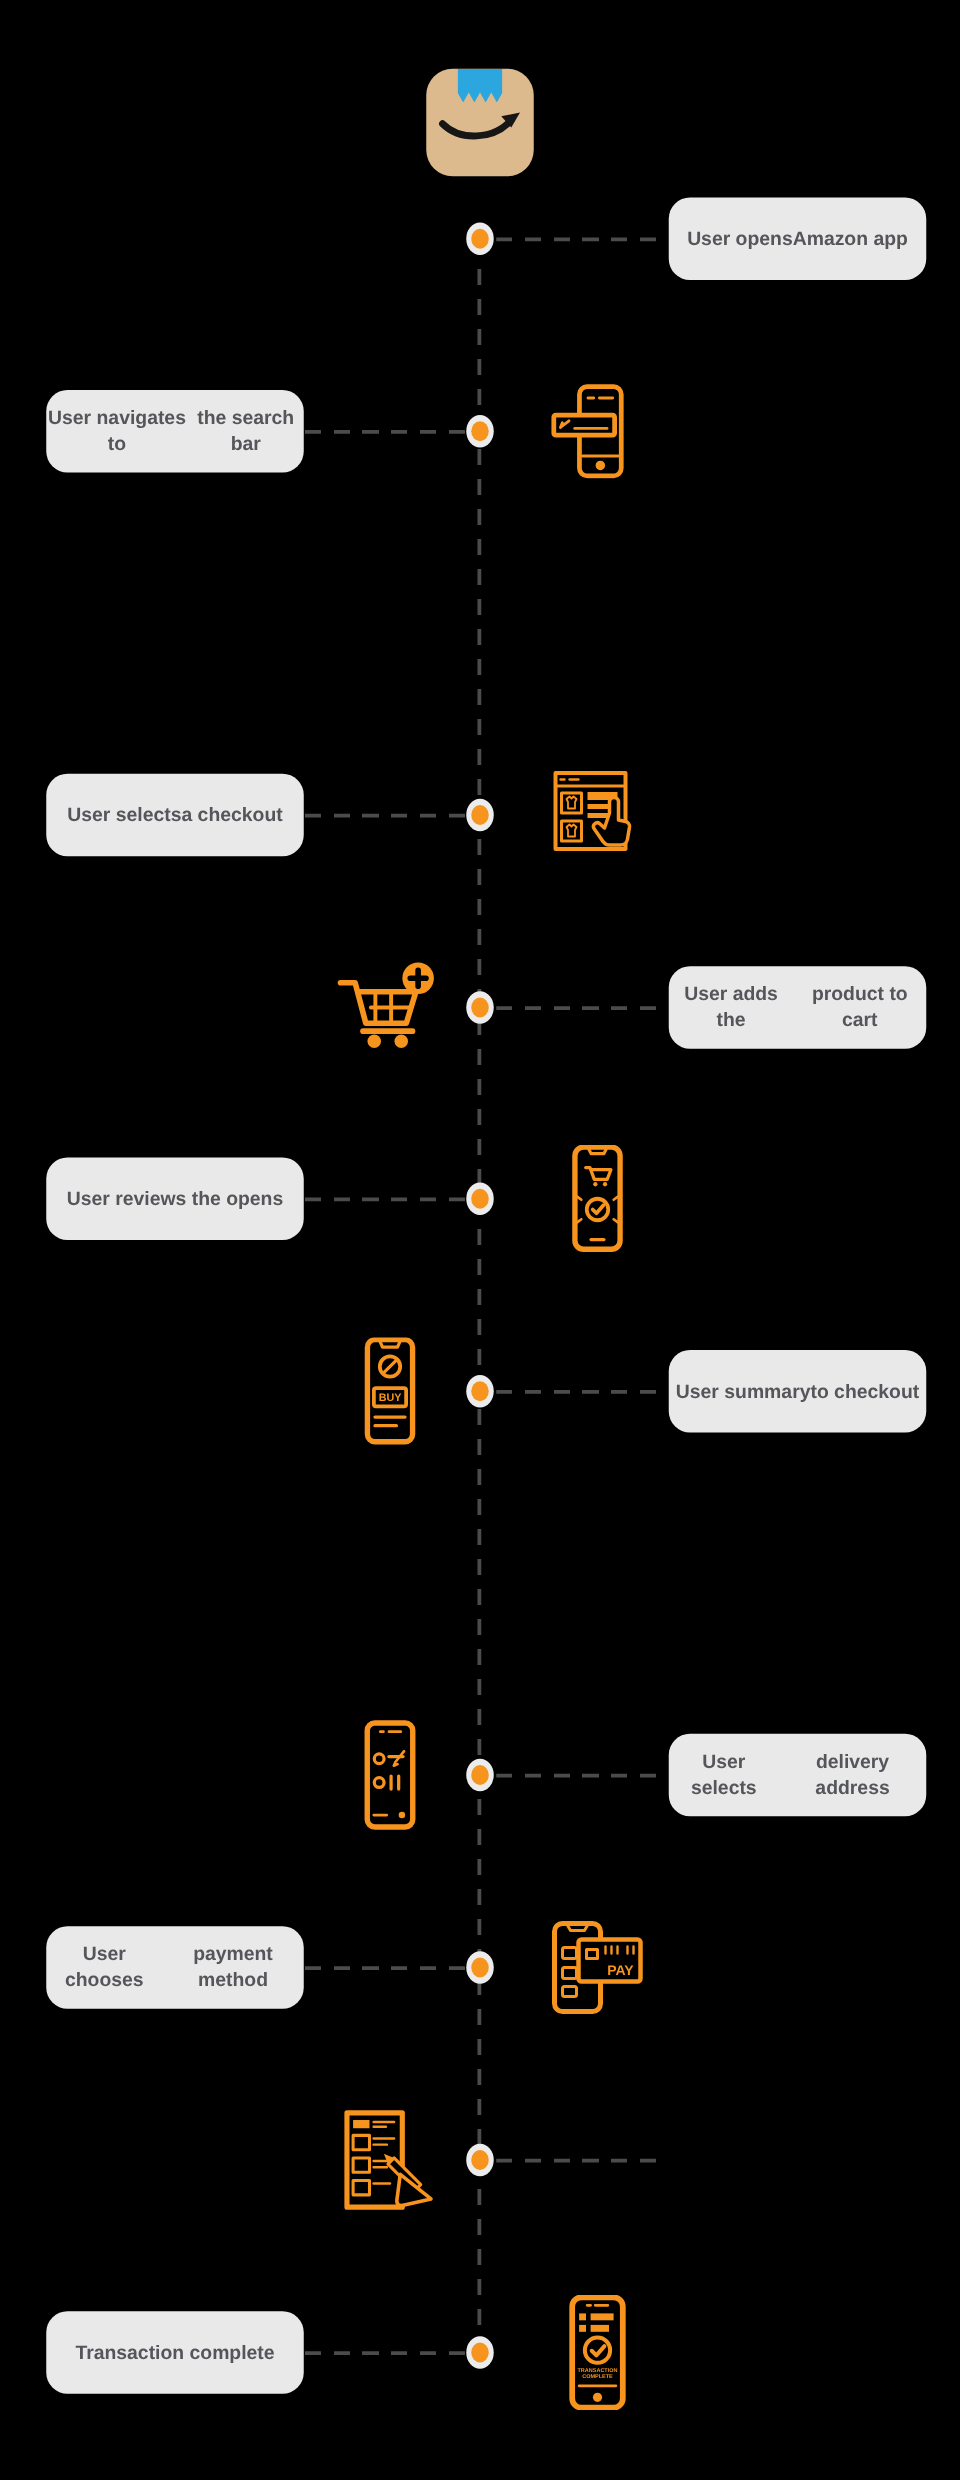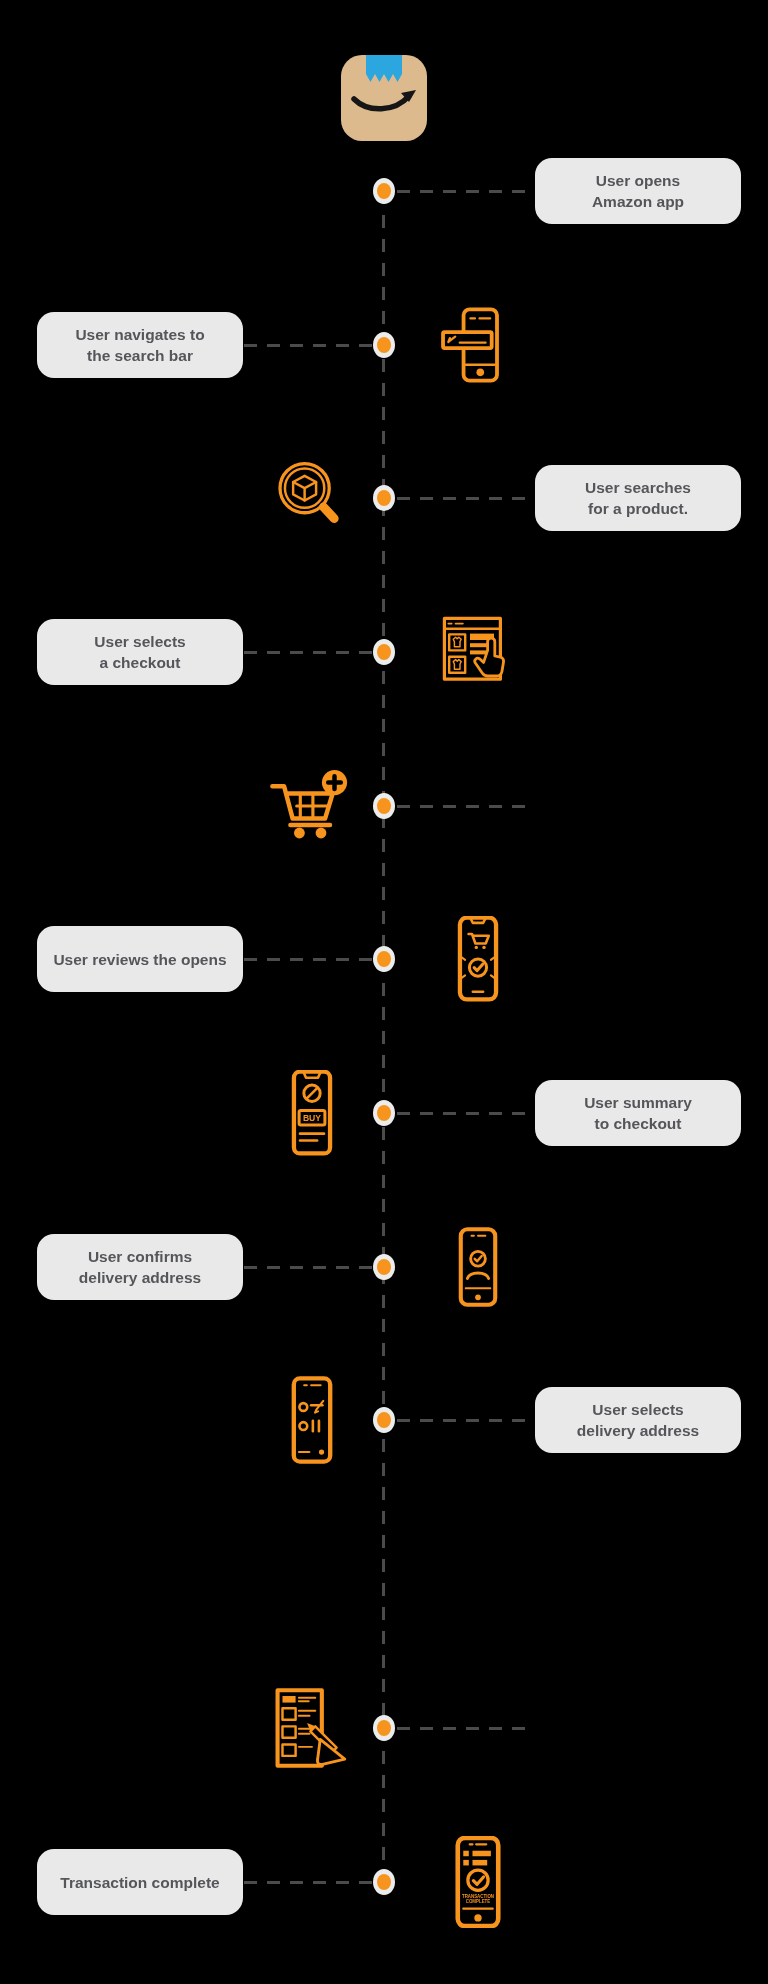--- a/index.html
+++ b/index.html
@@ -18,21 +18,21 @@
     clip-path:polygon(0 0,100% 0,100% 70%,87.5% 100%,75% 70%,62.5% 100%,50% 70%,37.5% 100%,25% 70%,12.5% 100%,0 70%);}
   .step{position:absolute;left:0;width:768px;height:66px;}
   .conn{position:absolute;top:31.5px;height:3px;
     background:repeating-linear-gradient(90deg,var(--timeline-dash) 0 13px,transparent 13px 23px);}
   .step.right .conn{left:397px;width:138px;}
   .step.left  .conn{left:244px;width:128px;}
   .dot{position:absolute;left:373px;top:20px;width:22px;height:26px;border-radius:50%;
     background:var(--dot-ring);display:flex;align-items:center;justify-content:center;}
   .dot::after{content:'';width:14px;height:16px;border-radius:50%;background:var(--accent);}
   .label{position:absolute;top:0;width:206px;height:66px;background:var(--label-bg);
-    border-radius:17px;display:flex;flex-direction:column;justify-content:center;align-items:center;
+    border-radius:17px;display:flex;flex-direction:row;justify-content:center;align-items:center;
     color:var(--label-text);font-weight:bold;font-size:15.5px;line-height:21px;text-align:center;}
   .step.right .label{left:535px;}
   .step.left  .label{left:37px;}
   .icon{position:absolute;top:33px;transform:translate(-50%,-50%);color:var(--accent);line-height:0;}
   .icon.pos-l{left:312px;} .icon.pos-r{left:478px;}
   .icon svg *{stroke:currentColor;fill:none;stroke-width:4;stroke-linecap:round;stroke-linejoin:round;}
   .icon svg .f{fill:currentColor;stroke:none;}
   .icon svg .mask{fill:var(--background);}
   .icon svg .ink{stroke:var(--background);}
   .icon svg .w3{stroke-width:3;} .icon svg .w2{stroke-width:2.4;} .icon svg .w5{stroke-width:5;}
@@ -78,37 +78,20 @@
         <path d="M40 15 h6 M52 15 h14" class="w3"></path>
         <rect x="4" y="33" width="64" height="21" rx="2" class="mask w5" style="stroke:currentColor"></rect>
         <path d="M11 46 l9 -7 M11 46 l2 -5" class="w3"></path>
         <path d="M26 47 h34" class="w3"></path>
         <path d="M34 76 h38" class="w3"></path>
         <circle cx="53" cy="86" r="5" class="f"></circle>
       </svg>
     </div>
   </div>
 
-  <div class="step right" style="top:465px">
-    <div class="conn"></div>
-    <div class="dot"></div>
-    <div class="label">
-      <span>User searches</span>
-      <span>for a product.</span>
-    </div>
-    <div class="icon pos-l">
-      <svg width="82" height="82" viewBox="0 0 100 100">
-        <circle cx="41" cy="38" r="30"></circle>
-        <circle cx="41" cy="38" r="24" class="w3"></circle>
-        <path d="M41 23 l14 7.5 v15 L41 53 L27 45.5 v-15 z" class="w3"></path>
-        <path d="M27 30.5 L41 38 L55 30.5 M41 38 v15" class="w3"></path>
-        <path d="M64 61 L77 75" class="w10"></path>
-      </svg>
-    </div>
-  </div>
 
   <div class="step left" style="top:619px">
     <div class="conn"></div>
     <div class="dot"></div>
     <div class="label">
       <span>User selects</span>
       <span>a checkout</span>
     </div>
     <div class="icon pos-r">
       <svg width="82" height="80" viewBox="0 0 100 100">
@@ -123,20 +106,24 @@
         <rect x="40" y="39" width="22" height="5" class="f"></rect>
         <rect x="40" y="48" width="28" height="5" class="f"></rect>
         <path class="mask w35" style="stroke:currentColor" d="M62 48 v-11 a4.5 4.5 0 0 1 9 0 v18 l7 1.5 a5 5 0 0 1 4 5.5 l-2 12 a7 7 0 0 1 -7 6 h-11 a8 8 0 0 1 -6.5 -3.5 l-9 -13 a3.8 3.8 0 0 1 5.5 -5 l5 4.5 z"></path>
       </svg>
     </div>
   </div>
 
   <div class="step right" style="top:773px">
     <div class="conn"></div>
     <div class="dot"></div>
+    <div class="label">
+      <span>User adds the</span>
+      <span>product to cart</span>
+    </div>
     <div class="icon pos-l">
       <svg width="90" height="81" viewBox="0 0 100 90">
         <path d="M6 23 h13 l9.5 36 h36 l8.5 -28 H23" class="w5"></path>
         <path d="M37 31 v28 M51 31 v28 M33 45 h36" class="w35"></path>
         <path d="M26 66 h44" class="w5"></path>
         <circle cx="36" cy="75" r="6" class="f"></circle>
         <circle cx="60" cy="75" r="6" class="f"></circle>
         <circle cx="75" cy="19" r="14" class="f"></circle>
         <path d="M75 12 v14 M68 19 h14" class="ink w5"></path>
       </svg>
@@ -178,39 +165,20 @@
         <path d="M20 2 l3 7 h14 l3 -7" class="w3"></path>
         <circle cx="30" cy="27" r="9.5" class="w35"></circle>
         <path d="M24 33 L36 21" class="w3"></path>
         <rect x="15" y="47" width="30" height="17" rx="2" class="w35"></rect>
         <text x="30" y="59.5" font-size="10" class="t">BUY</text>
         <path d="M16 74 h28 M16 82 h20" class="w3"></path>
       </svg>
     </div>
   </div>
 
-  <div class="step left" style="top:1234px">
-    <div class="conn"></div>
-    <div class="dot"></div>
-    <div class="label">
-      <span>User confirms</span>
-      <span>delivery address</span>
-    </div>
-    <div class="icon pos-r">
-      <svg width="52" height="82" viewBox="0 0 60 100">
-        <rect x="9" y="4" width="42" height="92" rx="8" class="w5"></rect>
-        <path d="M22 12 h3 M30 12 h9" class="w2"></path>
-        <circle cx="30" cy="40" r="9" class="w35"></circle>
-        <path d="M26 40 l3 3 5.5 -6.5" class="w3"></path>
-        <path d="M17 64 c3 -9 23 -9 26 0" class="w35"></path>
-        <path d="M15 76 h30" class="w2"></path>
-        <circle cx="30" cy="87" r="3.5" class="f"></circle>
-      </svg>
-    </div>
-  </div>
 
   <div class="step right" style="top:1387px">
     <div class="conn"></div>
     <div class="dot"></div>
     <div class="label">
       <span>User selects</span>
       <span>delivery address</span>
     </div>
     <div class="icon pos-l">
       <svg width="52" height="88" viewBox="0 0 60 100">
@@ -220,20 +188,41 @@
         <path d="M29 33 h13" class="w3"></path>
         <path d="M43 28 l-8 10 M35 38 l-1.5 3.5 3.5 -1.5" class="w2"></path>
         <circle cx="20" cy="57" r="4.5" class="w3"></circle>
         <path d="M31 51 v12 M38 51 v12" class="w3"></path>
         <path d="M15 87 h12" class="w2"></path>
         <circle cx="41" cy="87" r="3" class="f"></circle>
       </svg>
     </div>
   </div>
 
+  <div class="step left" style="top:1541px">
+    <div class="conn"></div>
+    <div class="dot"></div>
+    <div class="label">
+      <span>User chooses</span>
+      <span>payment method</span>
+    </div>
+    <div class="icon pos-r">
+      <svg width="88" height="80" viewBox="0 0 110 100">
+        <rect x="12" y="6" width="46" height="88" rx="8" class="w5"></rect>
+        <path d="M24 6 l4 7 h14 l4 -7" class="w3"></path>
+        <rect x="20" y="30" width="14" height="11" rx="2" class="w3"></rect>
+        <rect x="20" y="50" width="14" height="11" rx="2" class="w3"></rect>
+        <rect x="20" y="69" width="14" height="10" rx="2" class="w3"></rect>
+        <rect x="36" y="22" width="62" height="42" rx="3" class="mask" style="stroke:currentColor;stroke-width:4.5"></rect>
+        <rect x="44" y="32" width="11" height="9" class="w3"></rect>
+        <path d="M63 29 v7 M69 29 v7 M75 29 v7 M85 29 v7 M91 29 v7" class="w2"></path>
+        <text x="78" y="58" font-size="14" class="t">PAY</text>
+      </svg>
+    </div>
+  </div>
 
   <div class="step right" style="top:1695px">
     <div class="conn"></div>
     <div class="dot"></div>
     <div class="icon pos-l">
       <svg width="82" height="82" viewBox="0 0 100 100">
         <rect x="8" y="4" width="54" height="92" class="w5"></rect>
         <rect x="14" y="11" width="16" height="8" class="f"></rect>
         <path d="M34 13 h20 M34 17.5 h12" class="w2"></path>
         <rect x="14" y="26" width="16" height="14" class="w3"></rect>

